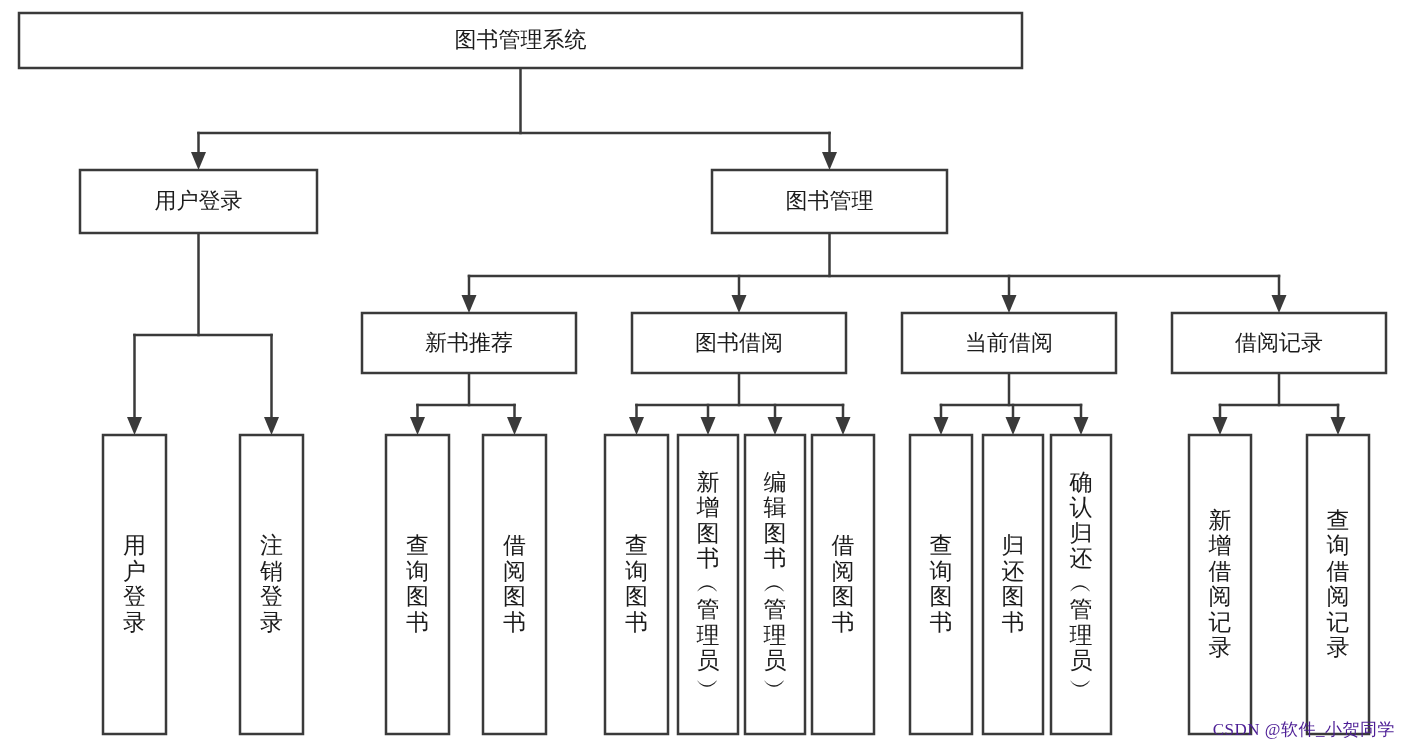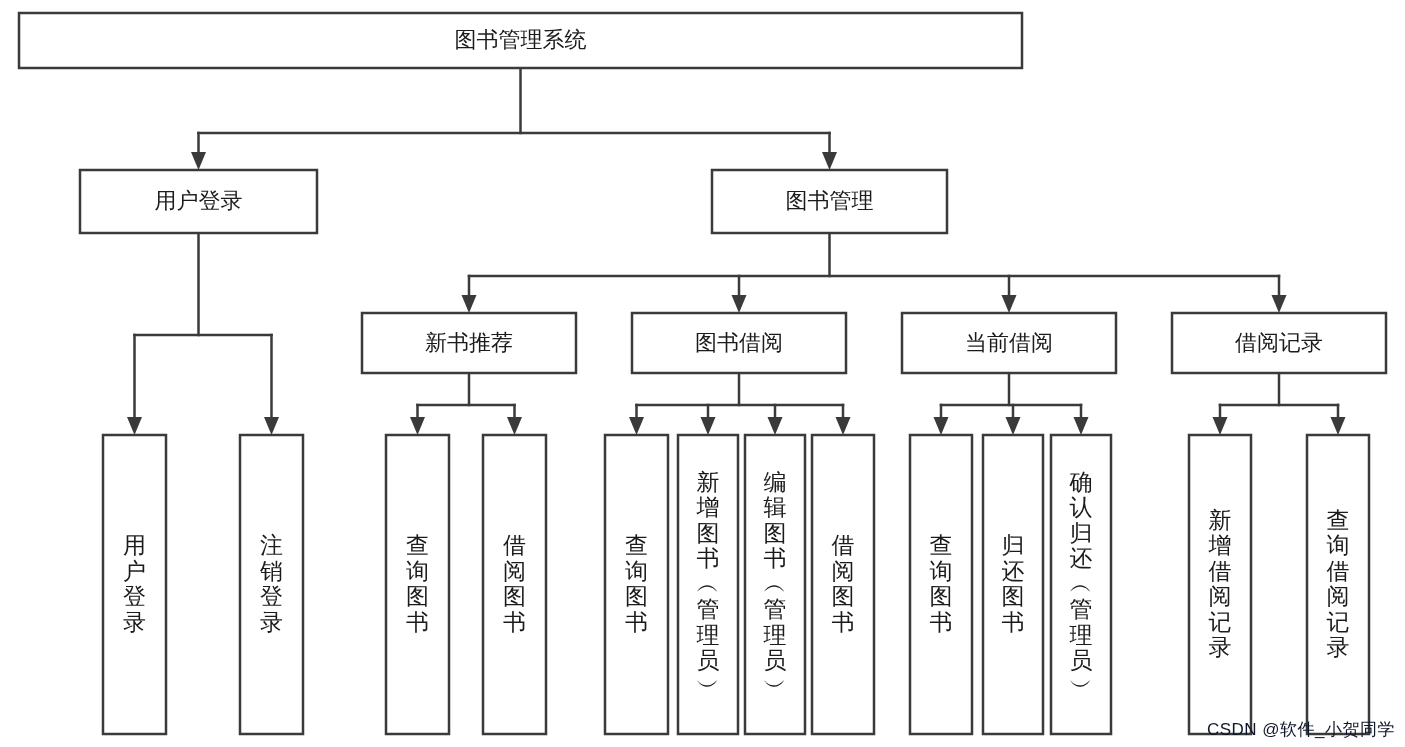--- a/index.html
+++ b/index.html
@@ -49,23 +49,23 @@
   .node-label-vertical {
     fill: #1b1b1b;
     font-family: "Liberation Sans", "DejaVu Sans", sans-serif;
     font-size: 23px;
     text-anchor: middle;
   }
   .watermark {
     position: absolute;
     right: 10px;
     bottom: 6px;
-    font-family: Liberation Sans, sans-serif;
+    font-family: Liberation Serif, serif;
     font-size: 17px;
-    color: #0f172a;
+    color: #4c1d95;
     letter-spacing: 0.5px;
     white-space: nowrap;
     pointer-events: none;
   }
 </style>
 </head>
 <body>
 
 <div id="diagram-root">
   <svg class="flow" viewBox="0 0 1405 747">

